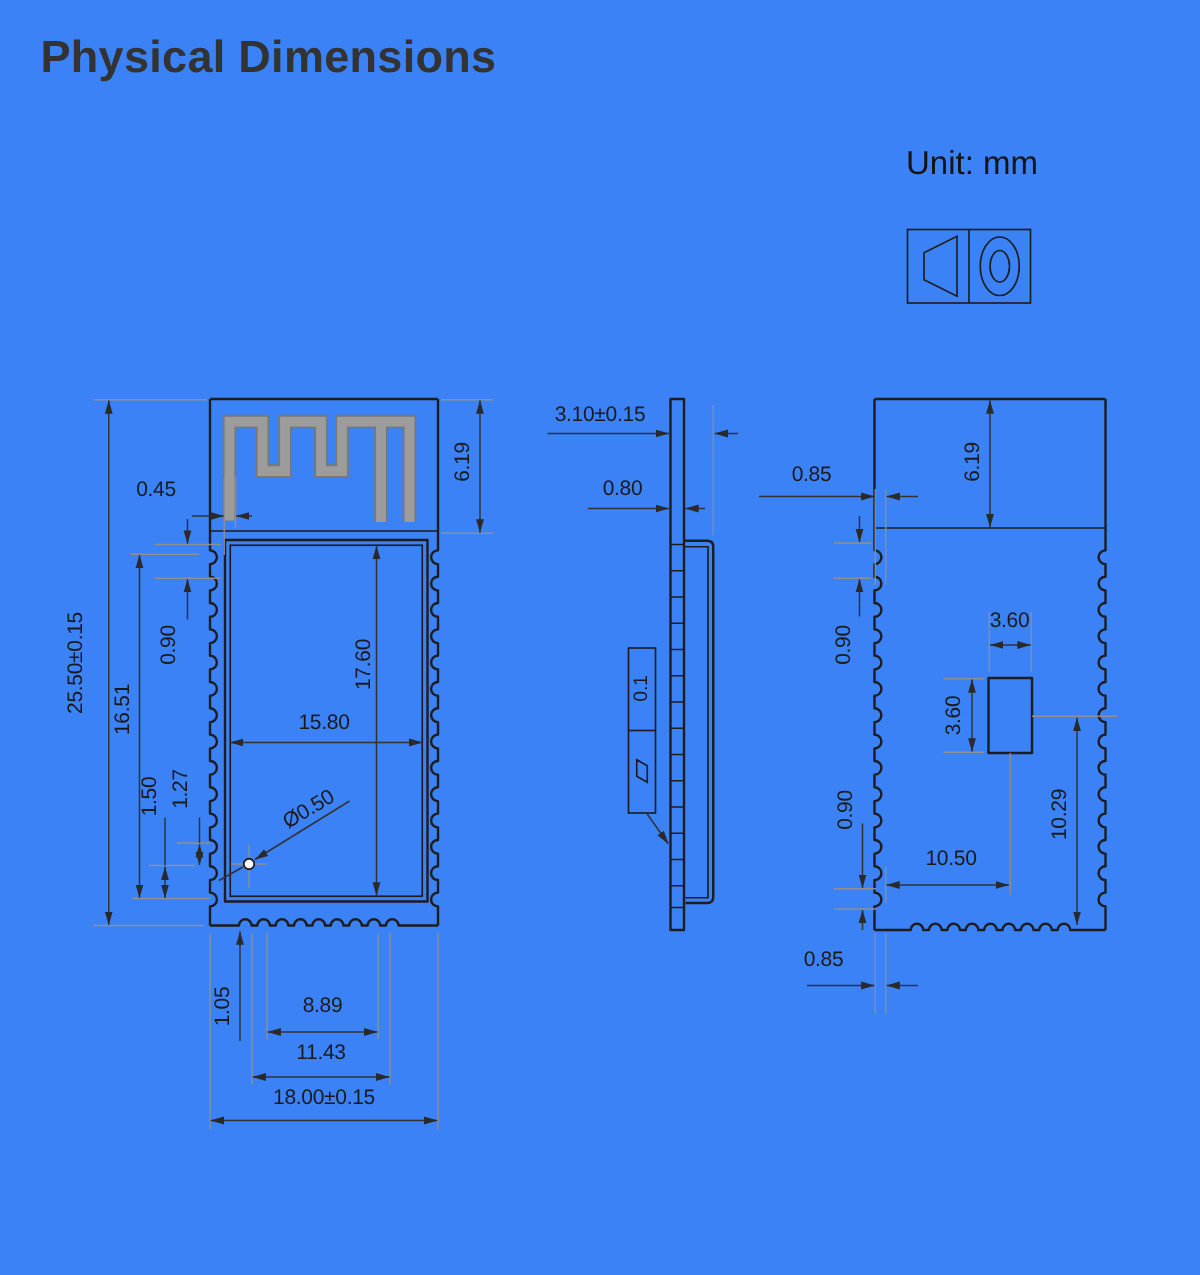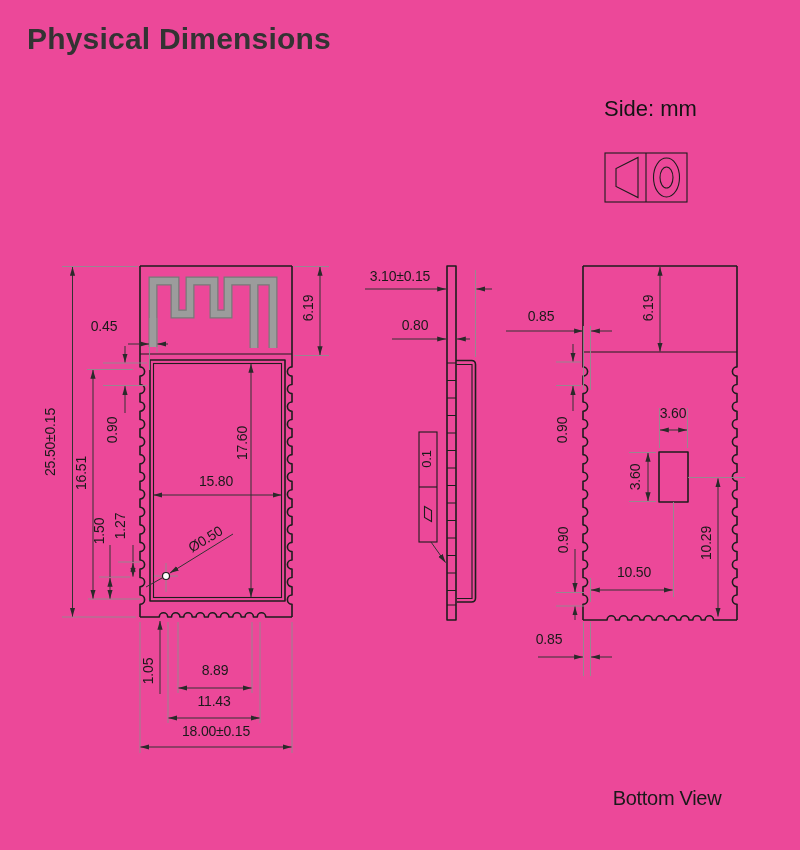--- a/index.html
+++ b/index.html
@@ -1,16 +1,16 @@
 <!DOCTYPE html>
 <html><head>
 <meta charset="utf-8">
 <style>
   html,body{margin:0;padding:0;background:#fff;}
-  .page{position:relative;width:800px;height:850px;background:#ec4899;overflow:hidden;
+  .page{position:relative;width:800px;height:850px;background:#3b82f6;overflow:hidden;
         font-family:"Liberation Sans",sans-serif;}
   .page-title{position:absolute;left:27px;top:22px;margin:0;font-size:30px;font-weight:700;
         color:#333333;letter-spacing:.2px;}
   .unit-label{position:absolute;left:604px;top:96px;font-size:22px;color:#141414;}
   .view-label{position:absolute;top:787px;font-size:20px;color:#1a1a1a;letter-spacing:-.3px;
         text-align:center;width:150px;}
   .lbl-top{left:136px;}
   .lbl-side{left:367px;}
   .lbl-bottom{left:592px;}
   svg{position:absolute;left:0;top:0;}
@@ -22,21 +22,21 @@
   .ant{fill:none;stroke:#9c9c9c;stroke-width:6.5;}
   text.dt{font-family:"Liberation Sans",sans-serif;font-size:14px;fill:#1a1a1a;
         text-anchor:middle;letter-spacing:-.2px;}
 </style>
 </head>
 <body>
 
 <div class="page">
 
   <h1 class="page-title">Physical Dimensions</h1>
-  <div class="unit-label">Side: mm</div>
+  <div class="unit-label">Unit: mm</div>
 
   <svg width="800" height="850" viewBox="0 0 800 850">
     <defs>
       <marker id="arr" viewBox="0 0 9 6" markerWidth="9" markerHeight="6" refX="8.8" refY="3" orient="auto-start-reverse" markerUnits="userSpaceOnUse">
         <path d="M9,3 L0,0.4 L0,5.6 Z" fill="#2a2a2a"></path>
       </marker>
     </defs>
 
     <g>
       <rect x="605" y="153" width="82" height="49" class="o2"></rect>
@@ -229,15 +229,14 @@
       <text class="dt" transform="rotate(-90 563 430)" x="563" y="430" dominant-baseline="middle">0.90</text>
       <text class="dt" x="673" y="414" dominant-baseline="middle">3.60</text>
       <text class="dt" transform="rotate(-90 636 477)" x="636" y="477" dominant-baseline="middle">3.60</text>
       <text class="dt" transform="rotate(-90 564 540)" x="564" y="540" dominant-baseline="middle">0.90</text>
       <text class="dt" x="634" y="573" dominant-baseline="middle">10.50</text>
       <text class="dt" transform="rotate(-90 707 543)" x="707" y="543" dominant-baseline="middle">10.29</text>
       <text class="dt" x="549" y="640" dominant-baseline="middle">0.85</text>
     </g>
   </svg>
 
-  <div class="view-label lbl-bottom">Bottom View</div>
 
 </div>
 
 </body></html>

